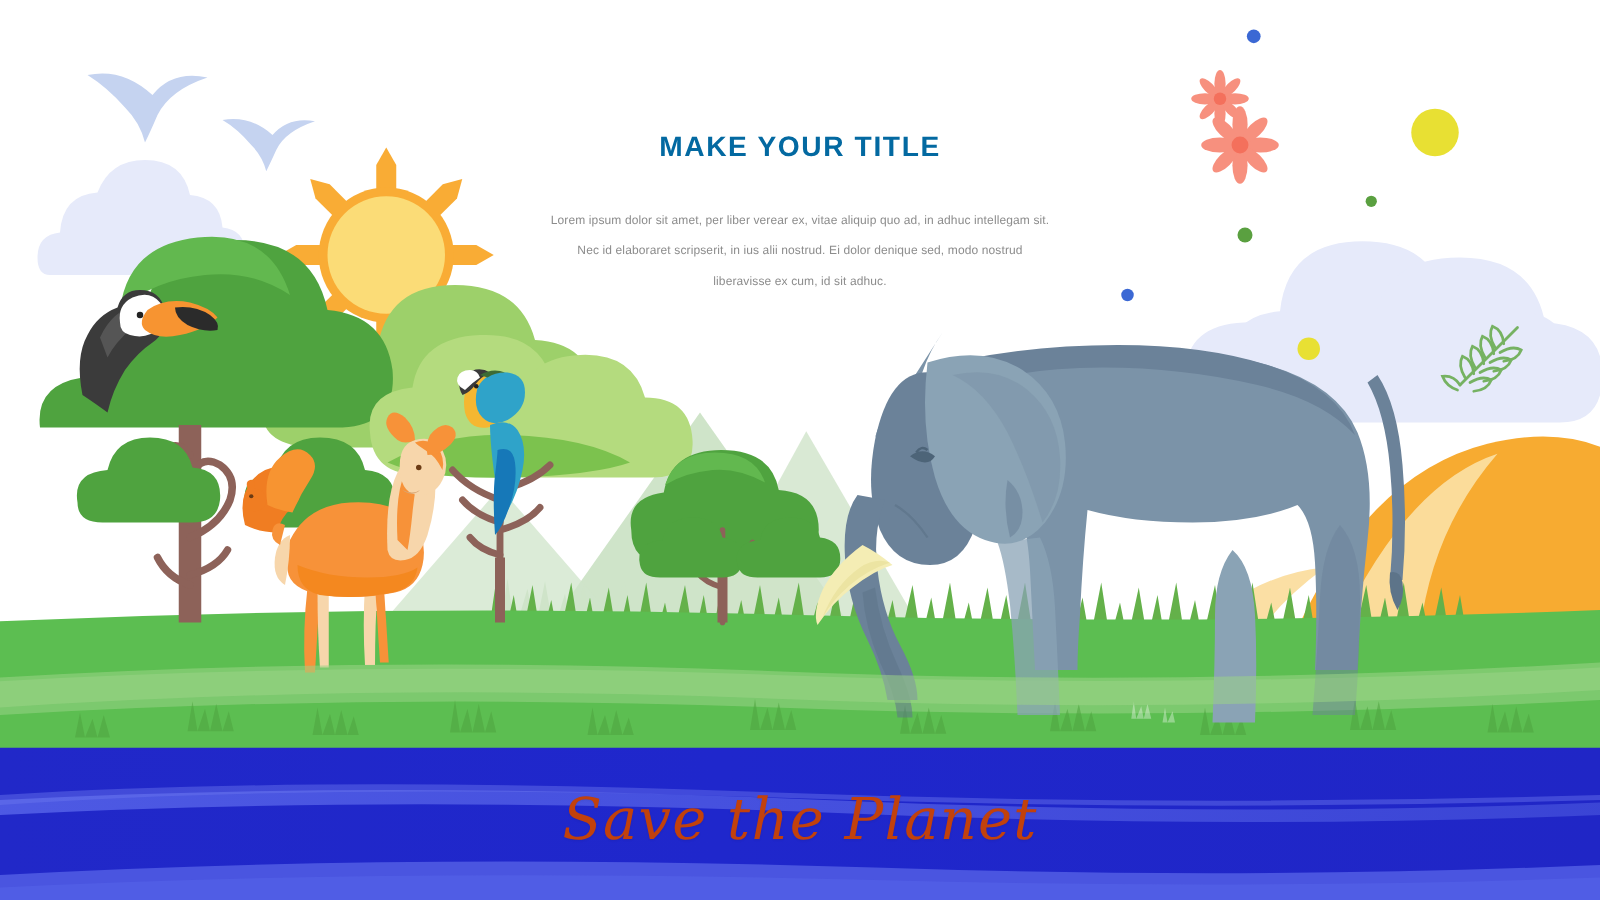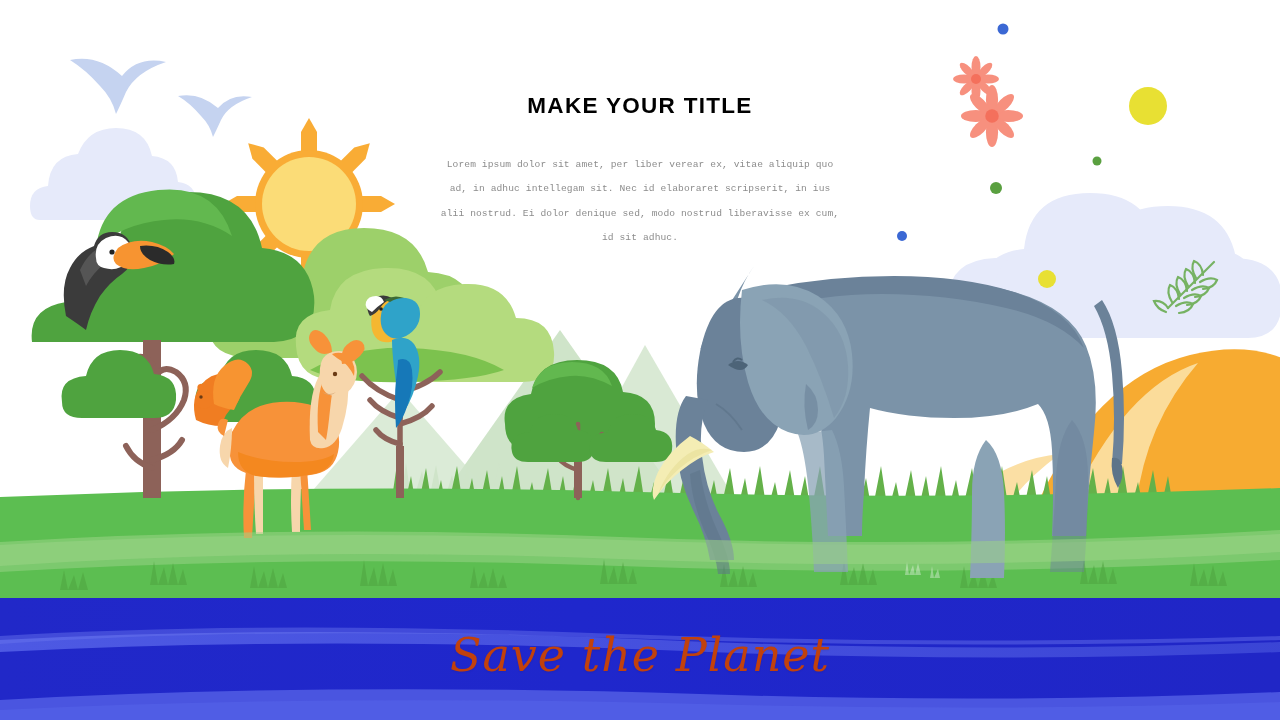--- a/index.html
+++ b/index.html
@@ -9,26 +9,26 @@
     width:1280px;height:720px;overflow:hidden;
   }
   #slide{
     position:relative;width:1280px;height:720px;background:#ffffff;overflow:hidden;
   }
   #scene{position:absolute;inset:0;width:1280px;height:720px;}
   .textblock{
     position:absolute;left:440px;top:92px;width:400px;text-align:center;z-index:40;
   }
   #slide-title{
-    margin:0;font-size:22.5px;font-weight:bold;letter-spacing:1.3px;
-    color:#000000;font-family:"Liberation Sans", sans-serif;line-height:1.2;
+    margin:12px;font-size:22.5px;font-weight:bold;letter-spacing:1.3px;
+    color:#0369a1;font-family:"Liberation Sans", sans-serif;line-height:1.2;
   }
   #slide-body{
     margin:34px 0 0 0;font-size:9.6px;color:#8c8c8c;line-height:2.55;
-    font-family:Liberation Mono, monospace;letter-spacing:.1px;
+    font-family:Liberation Sans, sans-serif;letter-spacing:.1px;
   }
   #banner-text{
     position:absolute;left:0;top:628px;width:1280px;text-align:center;z-index:60;
     color:#c2410c;font-size:46px;
     font-family:"DejaVu Serif", serif;
     font-style:italic;font-weight:normal;letter-spacing:1px;
     text-shadow:0 1px 2px rgba(0,0,0,.08);
   }
 </style>
 </head>

